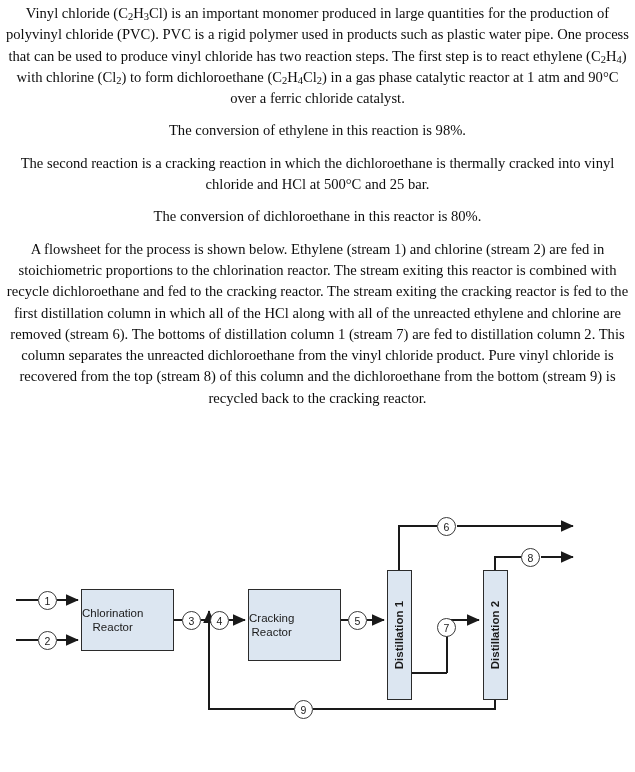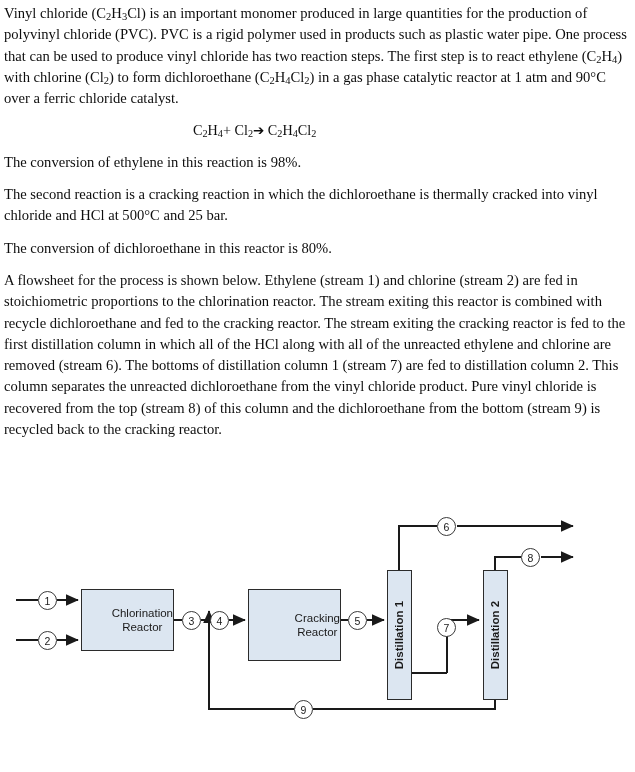--- a/index.html
+++ b/index.html
@@ -25,21 +25,21 @@
   .text-body {
     position: absolute;
     left: 4px;
     top: 3px;
     width: 627px;
   }
   p.para {
     margin: 0 0 11px 0;
     font-size: 14.6px;
     line-height: 21.3px;
-    text-align: left;
+    text-align: center;
     color: #0d0d0d;
   }
   p.eq {
     margin: 0 0 10px 0;
     font-size: 14.2px;
     line-height: 21.3px;
     text-align: left;
     padding-left: 189px;
     color: #0d0d0d;
   }
@@ -66,21 +66,21 @@
     left: 0;
     top: 0;
   }
   .unit-box {
     position: absolute;
     background: #dce6f1;
     border: 1px solid #2b2b2b;
     box-sizing: border-box;
     display: flex;
     align-items: center;
-    justify-content: flex-end;
+    justify-content: flex-start;
     text-align: center;
     font-family: "Liberation Sans", "DejaVu Sans", sans-serif;
     font-size: 11.5px;
     line-height: 14px;
     color: #1a1a1a;
   }
   .col-box {
     position: absolute;
     background: #dce6f1;
     border: 1px solid #2b2b2b;
@@ -116,21 +116,20 @@
 </style>
 </head>
 <body>
 
 <div class="doc">
 
   <div class="text-body">
 
     <p class="para" id="p-intro">Vinyl chloride (C<sub>2</sub>H<sub>3</sub>Cl) is an important monomer produced in large quantities for the production of polyvinyl chloride (PVC).  PVC is a rigid polymer used in products such as plastic water pipe.  One process that can be used to produce vinyl chloride has two reaction steps.  The first step is to react ethylene (C<sub>2</sub>H<sub>4</sub>) with chlorine (Cl<sub>2</sub>) to form dichloroethane (C<sub>2</sub>H<sub>4</sub>Cl<sub>2</sub>) in a gas phase catalytic reactor at 1 atm and 90°C over a ferric chloride catalyst.</p>
 
-    <p class="eq" id="eq-1">C<sub>2</sub>H<sub>4</sub>+ Cl<sub>2</sub><span class="arrowglyph">➔</span> C<sub>2</sub>H<sub>4</sub>Cl<sub>2</sub></p>
 
     <p class="para"> The conversion of ethylene in this reaction is 98%.</p>
 
     <p class="para">The second reaction is a cracking reaction in which the dichloroethane is thermally cracked into vinyl chloride and HCl at 500°C and 25 bar.</p>
 
 
     <p class="para">The conversion of dichloroethane in this reactor is 80%.</p>
 
     <p class="para">A flowsheet for the process is shown below.  Ethylene (stream 1) and chlorine (stream 2) are fed in stoichiometric proportions to the chlorination reactor.  The stream exiting this reactor is combined with recycle dichloroethane and fed to the cracking reactor.  The stream exiting the cracking reactor is fed to the first distillation column in which all of the HCl along with all of the unreacted ethylene and chlorine are removed (stream 6).  The bottoms of distillation column 1 (stream 7) are fed to distillation column 2.  This column separates the unreacted dichloroethane from the vinyl chloride product.  Pure vinyl chloride is recovered from the top (stream 8) of this column and the dichloroethane from the bottom (stream 9) is recycled back to the cracking reactor.</p>
 

